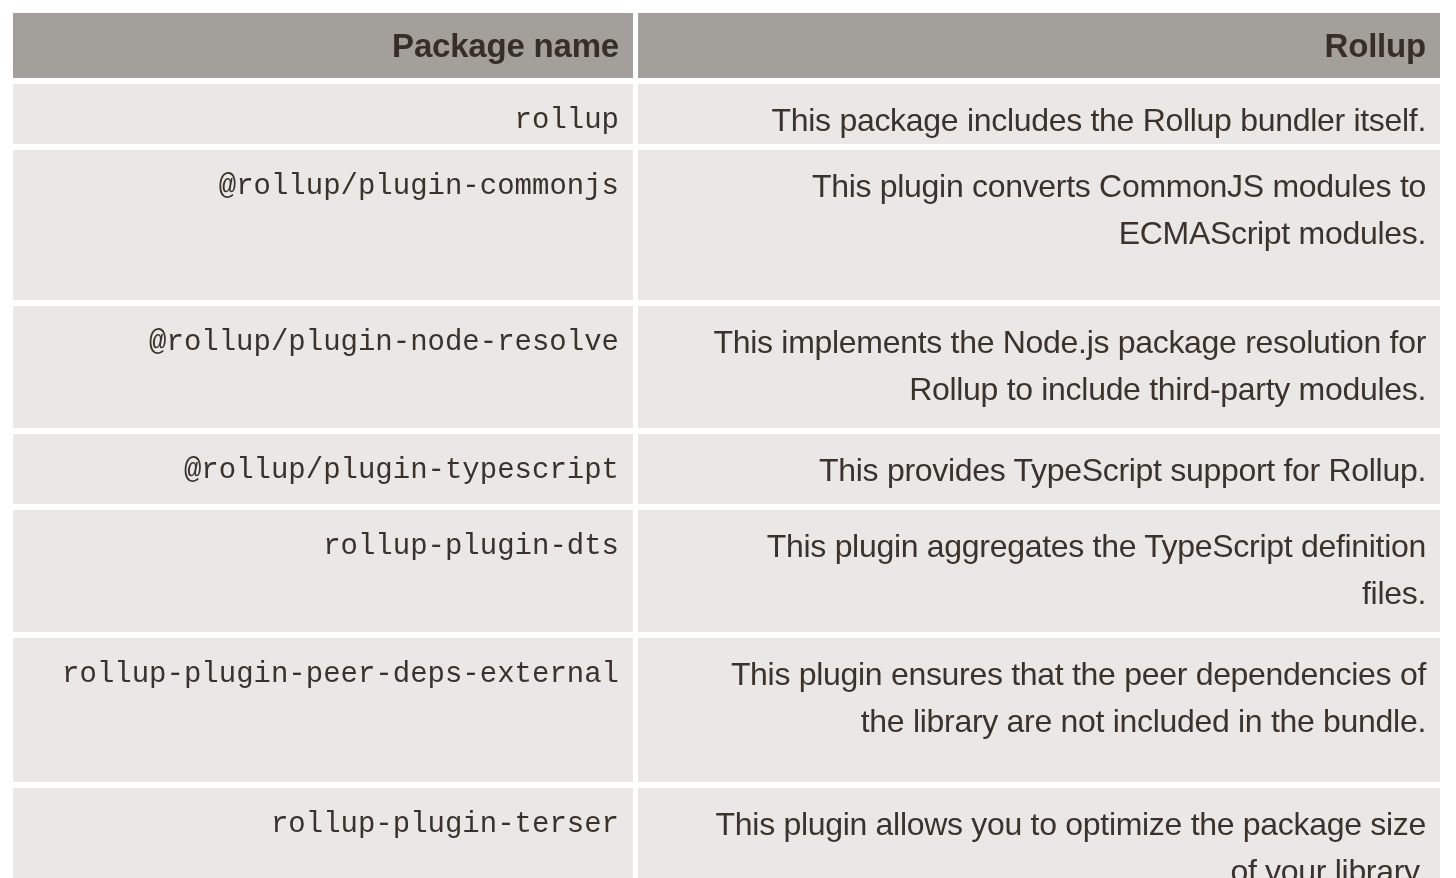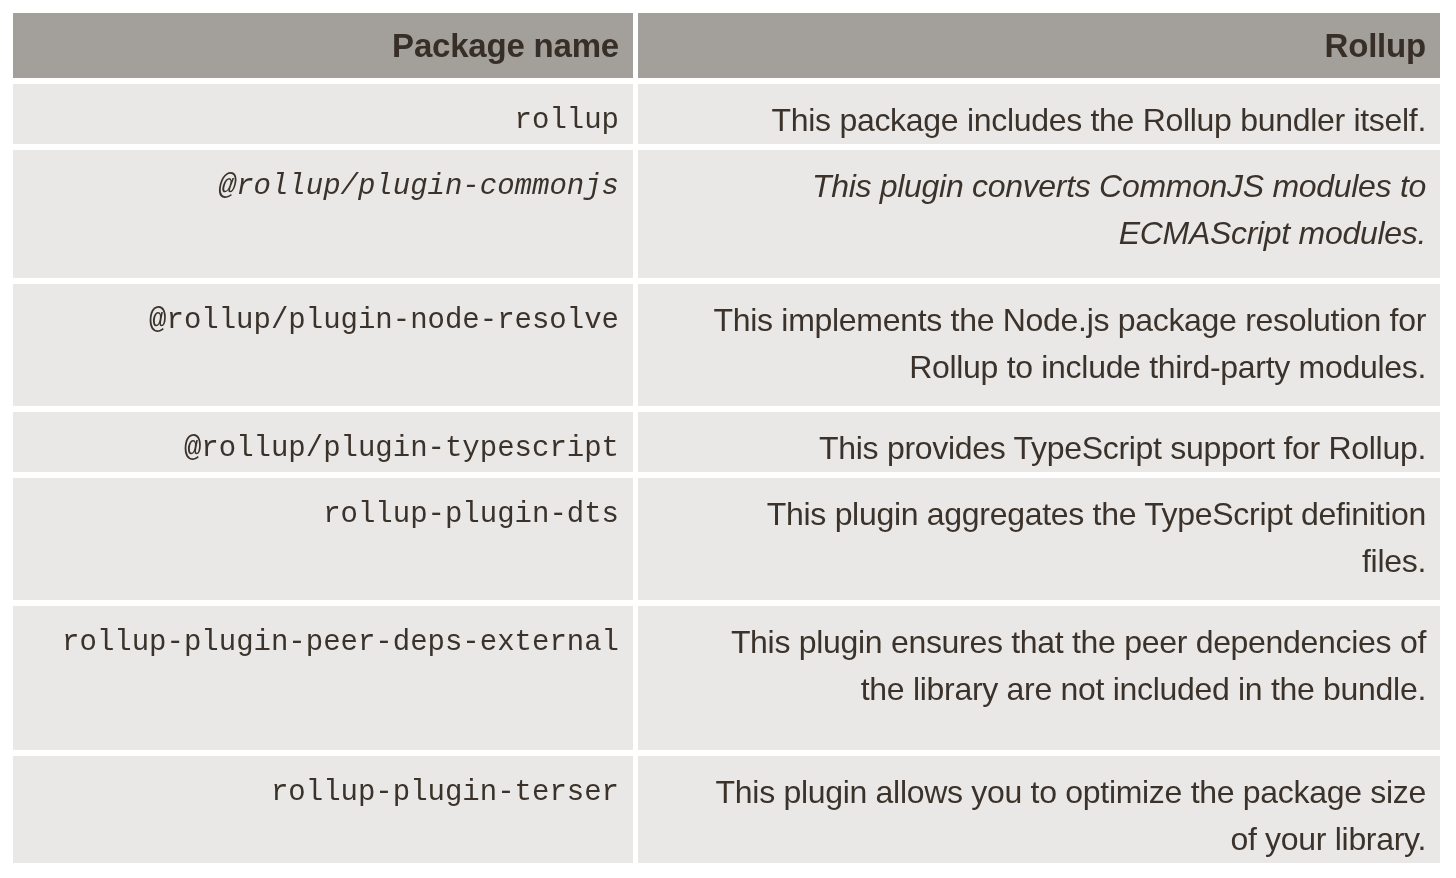--- a/index.html
+++ b/index.html
@@ -56,23 +56,23 @@
   td.meaning {
     font-family: "Liberation Sans", sans-serif;
     font-size: 32px;
     line-height: 47px;
     color: #3b332b;
     letter-spacing: -0.3px;
     white-space: pre-line;
   }
   
   tbody tr:nth-child(1) td { height: 55px; }
-  tbody tr:nth-child(2) td { height: 128px; font-style: italic; }
+  tbody tr:nth-child(2) td { height: 150px; }
   tbody tr:nth-child(3) td { height: 122px; }
-  tbody tr:nth-child(4) td { height: 60px; }
+  tbody tr:nth-child(4) td { height: 70px; }
   tbody tr:nth-child(5) td { height: 122px; }
   tbody tr:nth-child(6) td { height: 144px; }
   tbody tr:nth-child(7) td { height: 88px; }
 </style>
 </head>
 <body>
 
 <div class="page">
   <table class="pkg-table">
     <colgroup>

